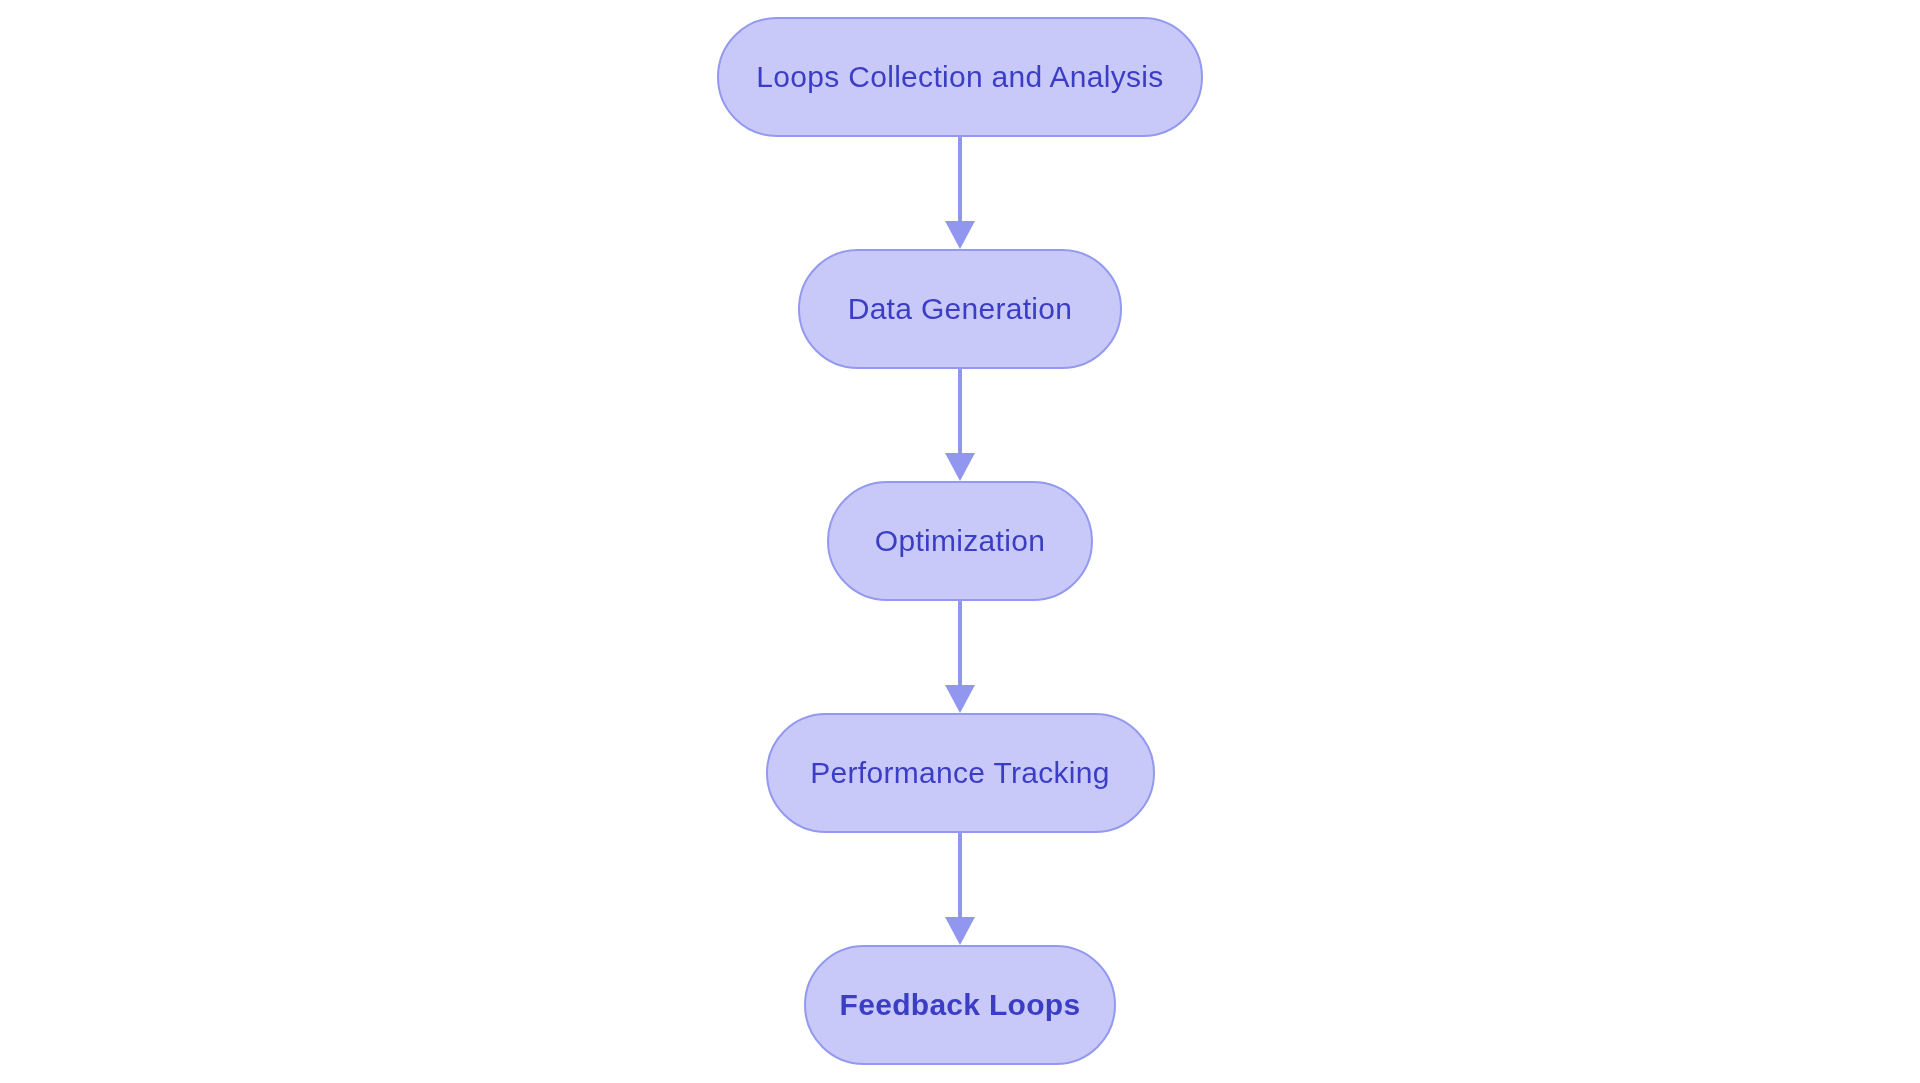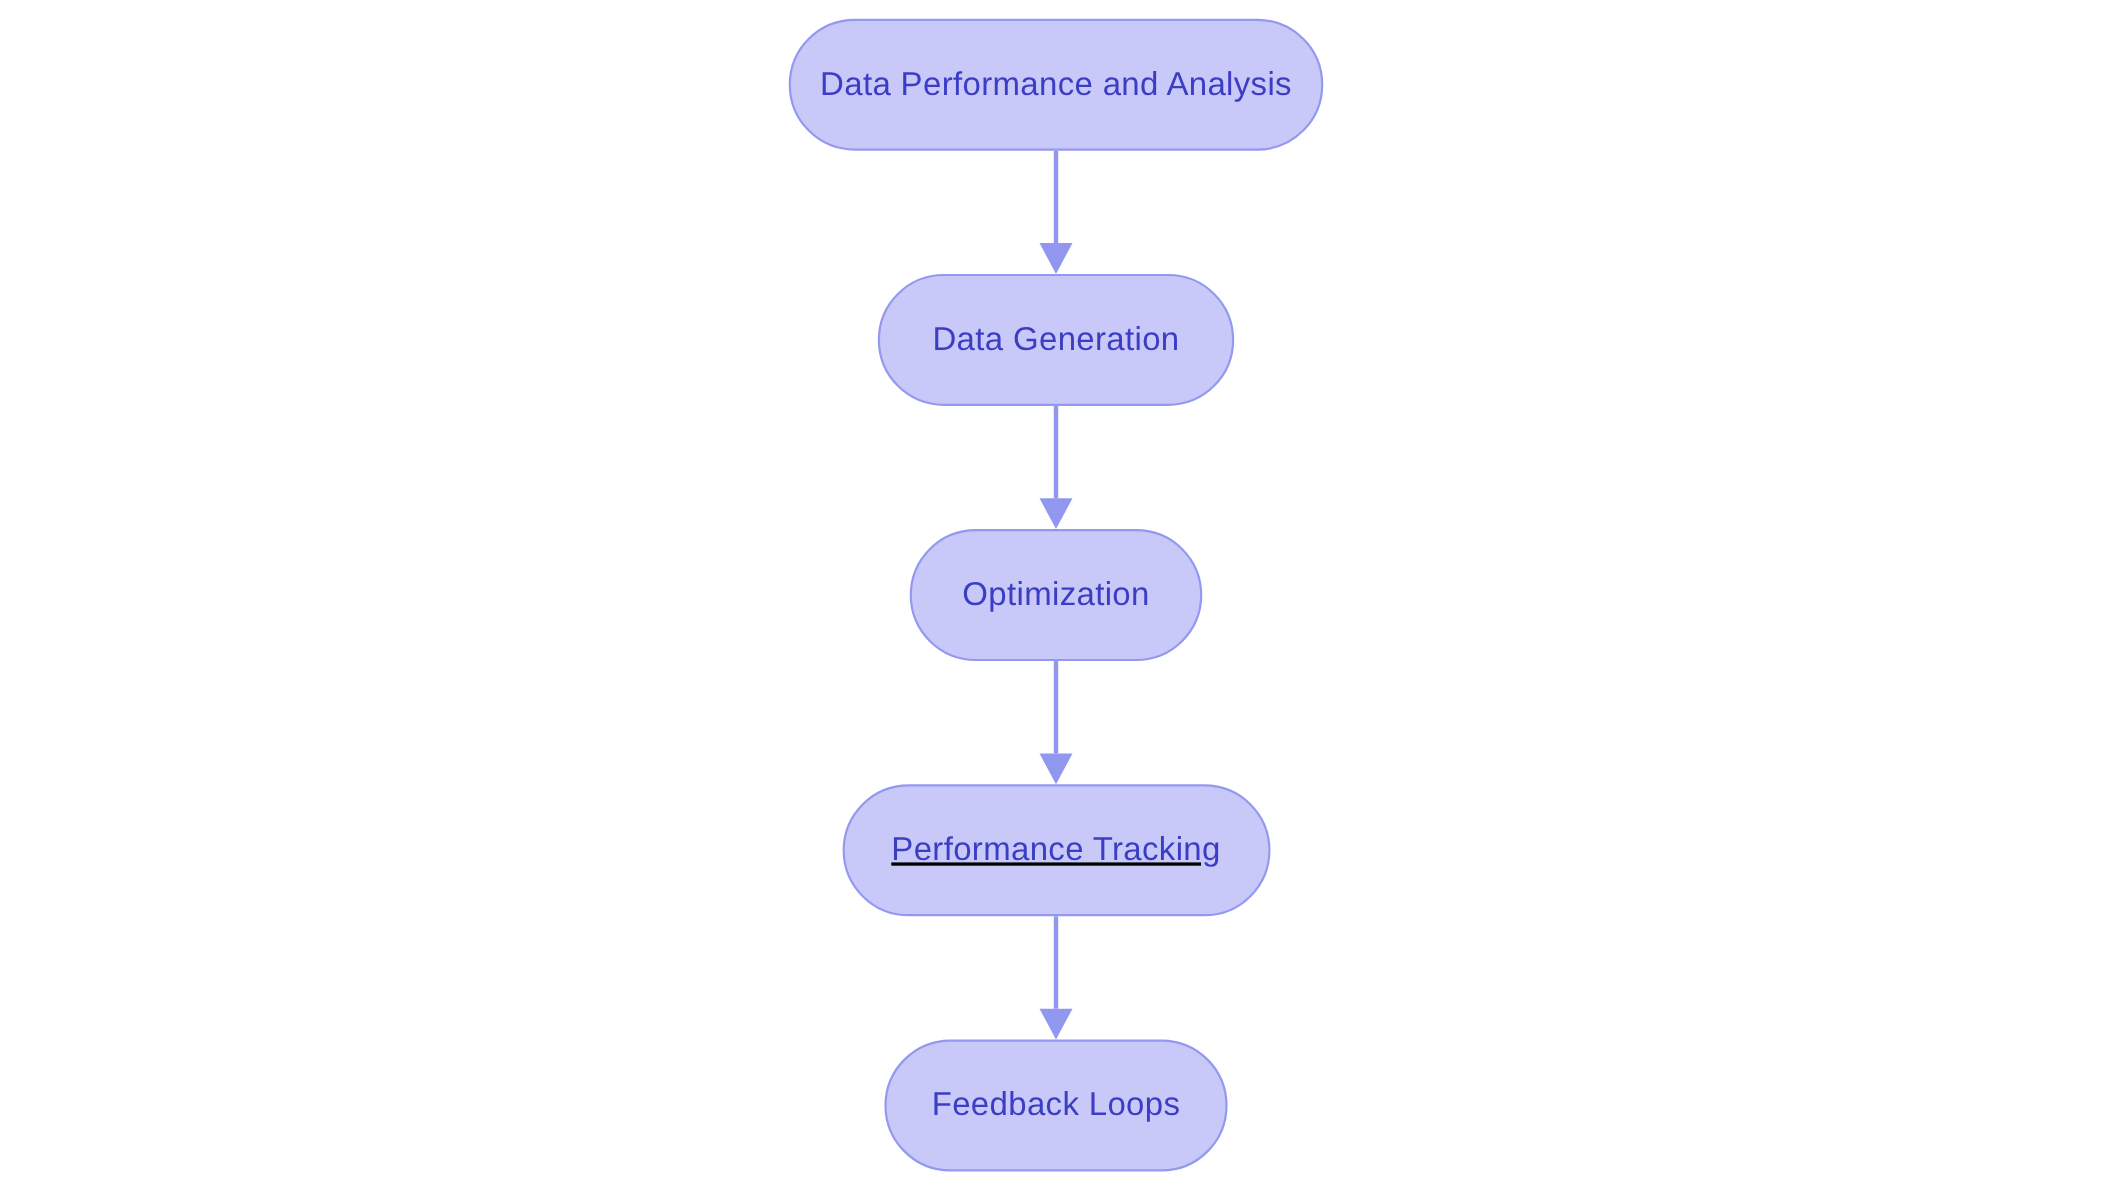--- a/index.html
+++ b/index.html
@@ -42,22 +42,22 @@
   }
   .node-label {
     font-size: 30px;
     letter-spacing: 0.3px;
     color: var(--text-color);
     white-space: nowrap;
   }
   .w0 { width: 486px; }
   .w1 { width: 324px; }
   .w2 { width: 266px; text-align: right; }
-  .w3 { width: 389px; text-decoration: underline; }
-  .w4 { width: 312px; }
+  .w3 { width: 389px; }
+  .w4 { width: 312px; font-weight: bold; }
   .arrow {
     height: 112px;
     flex: 0 0 auto;
     display: flex;
     flex-direction: column;
     align-items: center;
   }
   .arrow-stem {
     width: 4px;
     flex: 1 1 auto;
@@ -70,21 +70,21 @@
     border-right: 15px solid transparent;
     border-top: 28px solid var(--arrow-color);
   }
 </style>
 </head>
 <body>
 
 <div class="canvas">
 
   <div class="node w0">
-    <span class="node-label">Data Performance and Analysis</span>
+    <span class="node-label">Loops Collection and Analysis</span>
   </div>
 
   <div class="arrow">
     <div class="arrow-stem"></div>
     <div class="arrow-head"></div>
   </div>
 
   <div class="node w1">
     <span class="node-label">Data Generation</span>
   </div>

